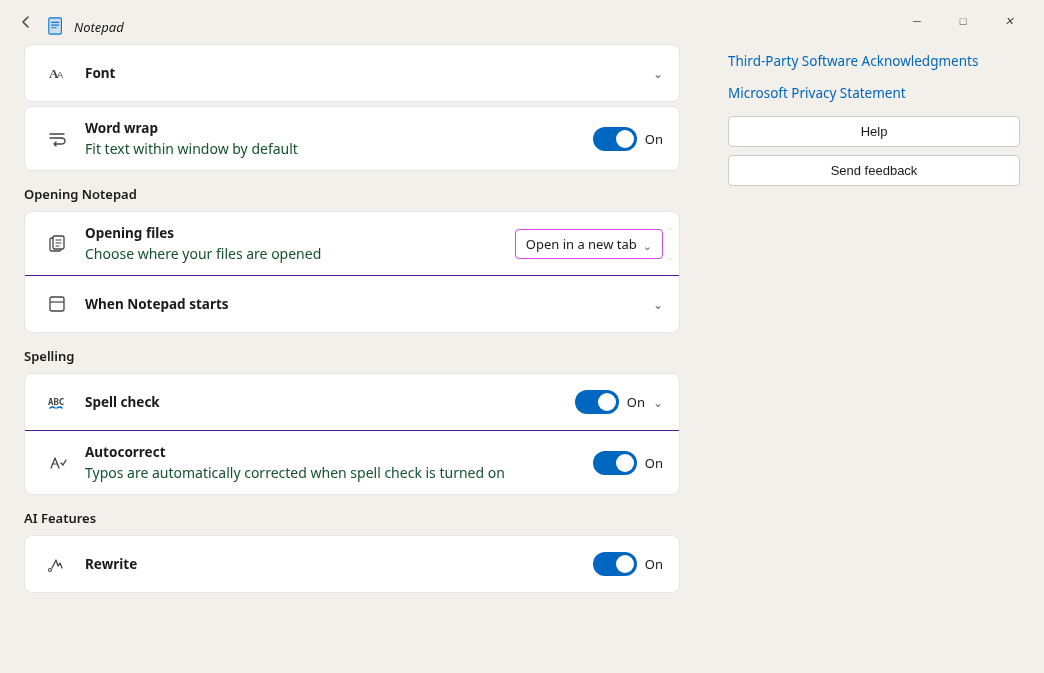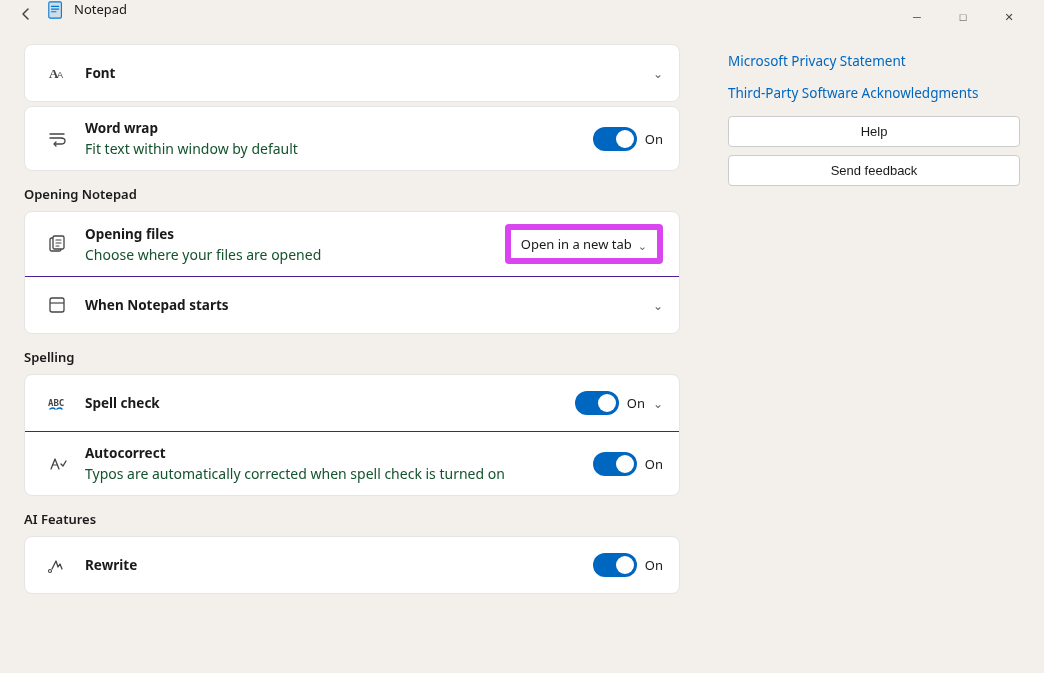--- a/index.html
+++ b/index.html
@@ -9,26 +9,27 @@
       width: 1044px;
       height: 673px;
       overflow: hidden;
       display: flex;
       flex-direction: column;
     }
 
     
     .titlebar {
       display: flex;
-      align-items: flex-start;
+      align-items: flex-end;
       background: #f3f0eb;
       height: 36px;
       padding: 0 12px;
       user-select: none;
       flex-shrink: 0;
+      font-style: italic;
     }
     .titlebar-back {
       width: 28px; height: 28px;
       display: flex; align-items: center; justify-content: center;
       border-radius: 4px;
       cursor: pointer;
       font-size: 14px;
       color: #444;
     }
     .titlebar-icon {
@@ -152,21 +153,21 @@
       transition: left 0.2s;
     }
     .toggle.on .toggle-track { background: #0067c0; }
     .toggle.on .toggle-thumb { left: 23px; }
 
     
     .dropdown {
       display: flex;
       align-items: flex-end;
       gap: 6px;
-      border: 6px solid #d946ef;
+      border: 1px solid #d946ef;
       border-radius: 4px;
       padding: 5px 10px;
       font-size: 13px;
       cursor: pointer;
       background: white;
       color: #1a1a1a;
       min-width: 140px;
     }
     .chevron { font-size: 11px; color: #666; margin-left: auto; }
 
@@ -382,19 +383,19 @@
             <div class="toggle-thumb"></div>
           </div>
           <span class="toggle-label">On</span>
         </div>
       </div>
     </div>
 
   </div>
 
   <div class="sidebar">
+    <a class="sidebar-link">Third-Party Software Acknowledgments</a>
     <a class="sidebar-link">Microsoft Privacy Statement</a>
-    <a class="sidebar-link">Third-Party Software Acknowledgments</a>
     <button class="sidebar-btn">Help</button>
     <button class="sidebar-btn">Send feedback</button>
   </div>
 
 </div>
 
 </body></html>

